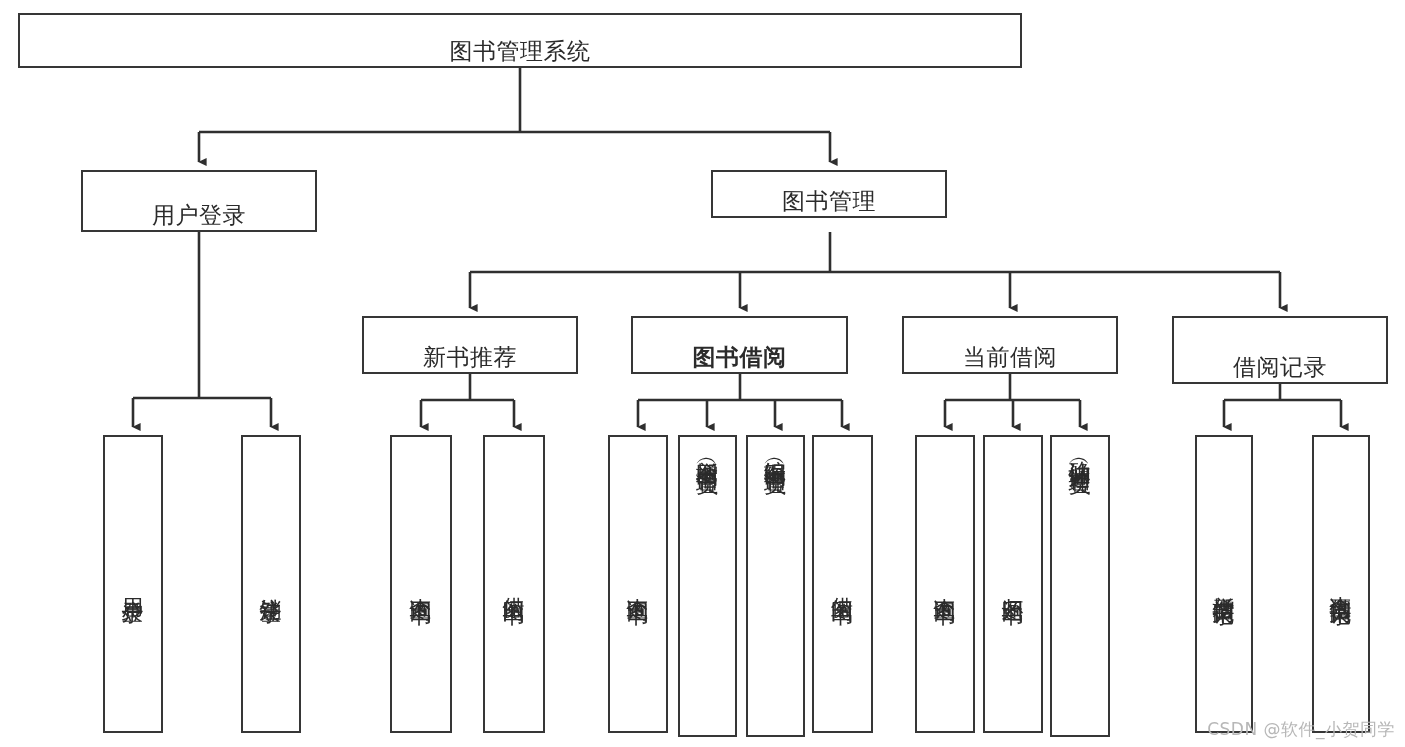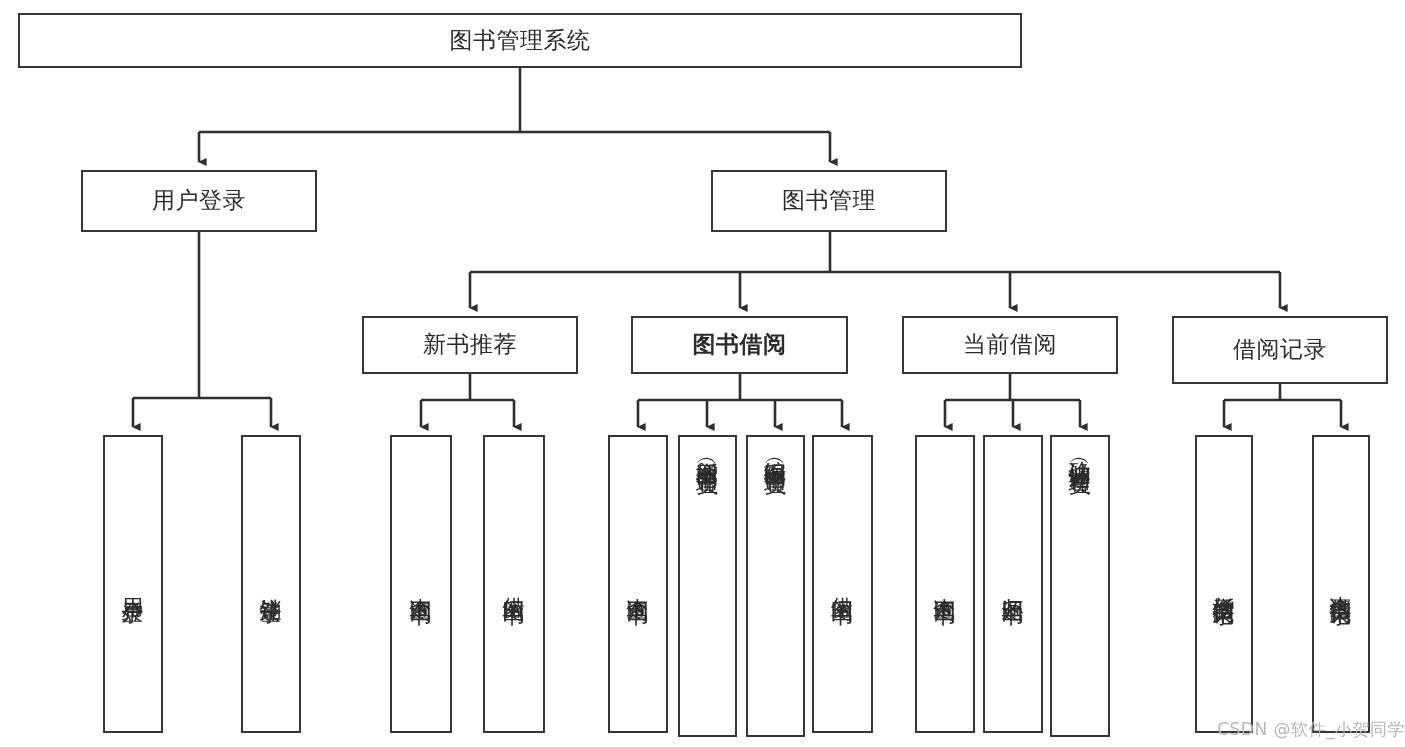--- a/index.html
+++ b/index.html
@@ -24,21 +24,21 @@
     width: 1405px;
     height: 747px;
     pointer-events: none;
   }
   .node {
     position: absolute;
     box-sizing: border-box;
     border: 2.5px solid #363636;
     background: #ffffff;
     display: flex;
-    align-items: center;
+    align-items: flex-end;
     justify-content: center;
     color: #2b2b2b;
     text-align: center;
   }
   .node .label {
     display: block;
     line-height: 1.28;
     letter-spacing: 0.5px;
   }
   
@@ -59,21 +59,21 @@
   }
   .node.vert .label {
     writing-mode: vertical-rl;
     text-orientation: upright;
     font-size: 22px;
     line-height: 1.05;
     letter-spacing: 2px;
   }
   .watermark {
     position: absolute;
-    right: 0;
+    right: 10px;
     bottom: 6px;
     font-size: 17px;
     color: #b7b7b7;
     white-space: nowrap;
     letter-spacing: 0.5px;
   }
 </style>
 </head>
 <body>
 
@@ -129,21 +129,21 @@
     </g>
   </svg>
 
   <div class="node root horiz" style="left:18px; top:13px; width:1004px; height:55px;">
     <span class="label">图书管理系统</span>
   </div>
 
   <div class="node horiz" style="left:81px; top:170px; width:236px; height:62px;">
     <span class="label">用户登录</span>
   </div>
-  <div class="node horiz" style="left:711px; top:170px; width:236px; height:62px;">
+  <div class="node horiz" style="left:711px; top:170px; width:236px; height:48px;">
     <span class="label">图书管理</span>
   </div>
 
   <div class="node horiz" style="left:362px; top:316px; width:216px; height:58px;">
     <span class="label">新书推荐</span>
   </div>
   <div class="node horiz" style="left:631px; top:316px; width:217px; height:58px;font-weight:bold;">
     <span class="label">图书借阅</span>
   </div>
   <div class="node horiz" style="left:902px; top:316px; width:216px; height:58px;">

